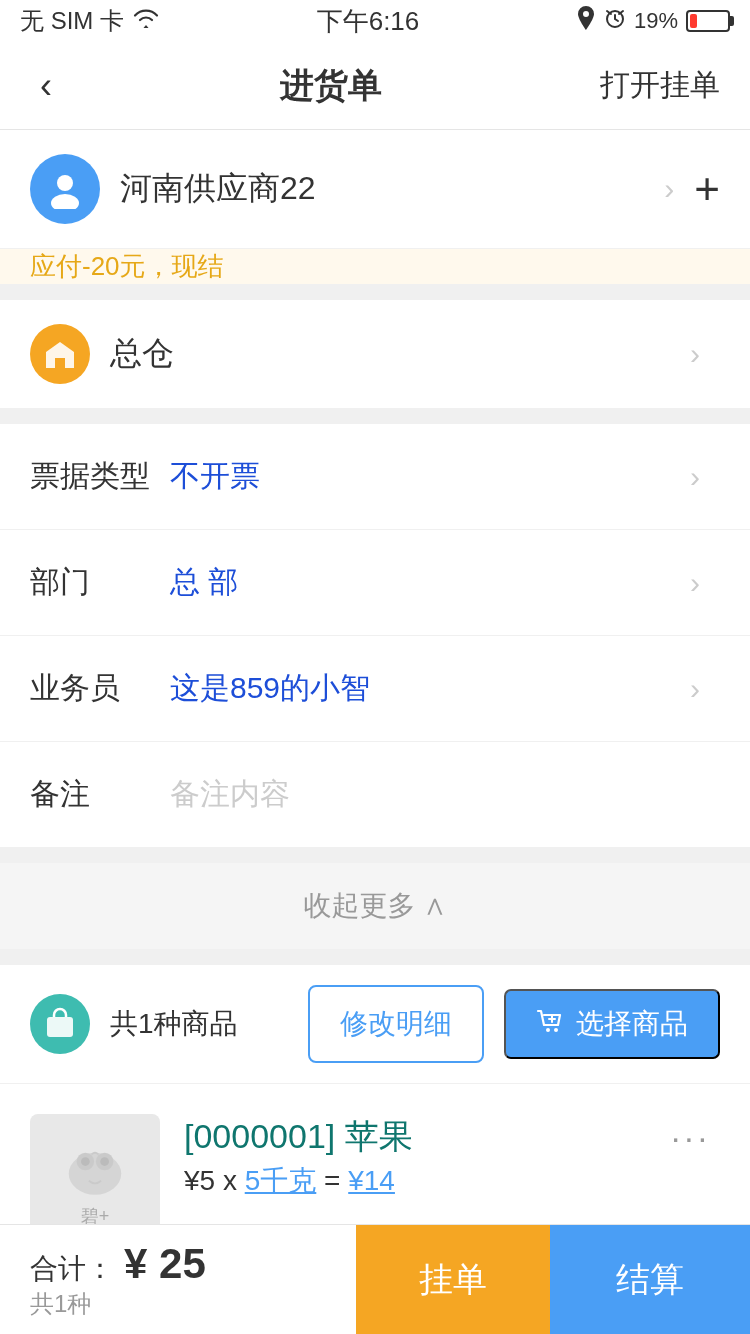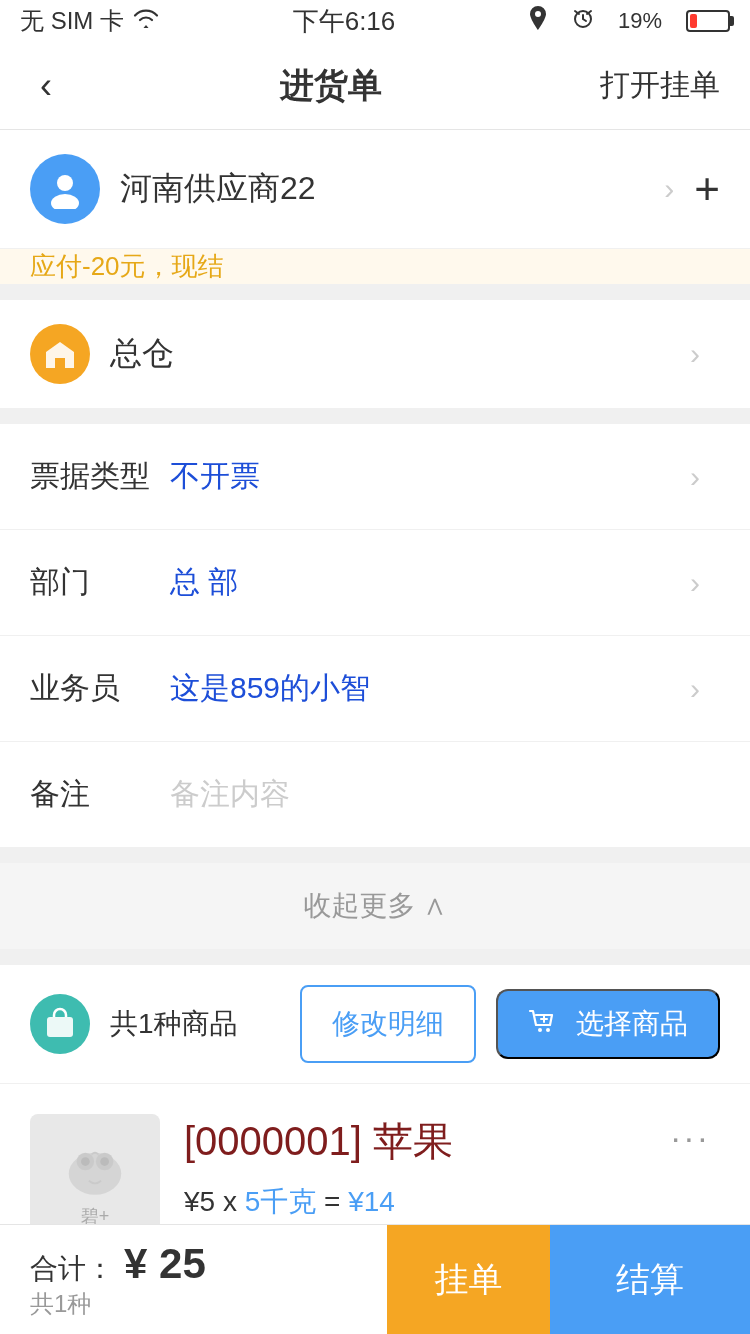--- a/index.html
+++ b/index.html
@@ -21,21 +21,21 @@
       background: #fff;
       display: flex;
       align-items: center;
       justify-content: space-between;
       padding: 12px 20px;
       font-size: 24px;
       color: #333;
     }
     .status-left { display: flex; align-items: center; gap: 8px; }
     .status-center { font-size: 26px; font-weight: 500; }
-    .status-right { display: flex; align-items: center; gap: 24px; font-size: 22px; }
+    .status-right { display: flex; align-items: center; gap: 8px; font-size: 22px; }
     .battery-icon {
       width: 44px; height: 22px; border: 2px solid #333; border-radius: 4px;
       position: relative; display: inline-flex; align-items: center; padding: 2px;
     }
     .battery-icon::after {
       content: '';
       position: absolute;
       right: -6px; top: 50%; transform: translateY(-50%);
       width: 4px; height: 10px; background: #333; border-radius: 0 2px 2px 0;
     }
@@ -219,26 +219,26 @@
       background: #fff;
       padding: 18px 30px;
       border-radius: 8px;
       font-size: 28px;
       cursor: pointer;
     }
     .btn-primary {
       background: #4a9ef5;
       color: #fff;
       padding: 14px 30px;
-      border-radius: 12px;
-      font-size: 28px;
-      cursor: pointer;
-      display: flex;
-      align-items: center;
-      gap: 20px;
+      border-radius: 7px;
+      font-size: 28px;
+      cursor: pointer;
+      display: flex;
+      align-items: center;
+      gap: 12px;
     }
 
     
     .product-item {
       background: #fff;
       padding: 30px;
       display: flex;
       align-items: flex-start;
       gap: 24px;
     }
@@ -256,29 +256,29 @@
       background: #e8e8e8;
     }
     .owl-logo {
       width: 70px; height: 70px;
       opacity: 0.3;
     }
     .product-info {
       flex: 1;
     }
     .product-name {
-      font-size: 40px;
-      color: #7f1d1d;
-      margin-bottom: 14px;
+      font-size: 34px;
+      color: #0f766e;
+      margin-bottom: 2px;
     }
     .product-price {
       font-size: 28px;
       color: #333;
     }
-    .product-price .blue { color: #4a9ef5; }
+    .product-price .blue { color: #4a9ef5; text-decoration: underline; }
     .product-more {
       color: #999;
       font-size: 34px;
       cursor: pointer;
       align-self: flex-start;
       padding: 4px 10px;
       letter-spacing: 2px;
     }
 
     
@@ -300,21 +300,21 @@
     }
     .total-row {
       display: flex;
       align-items: baseline;
       gap: 10px;
     }
     .total-label { font-size: 28px; color: #333; }
     .total-amount { font-size: 42px; font-weight: 600; color: #333; }
     .total-count { font-size: 24px; color: #999; }
     .btn-hang {
-      width: 163px;
+      width: 194px;
       background: #f5a623;
       color: #fff;
       font-size: 34px;
       display: flex; align-items: center; justify-content: center;
       cursor: pointer;
     }
     .btn-settle {
       width: 200px;
       background: #4a9ef5;
       color: #fff;

